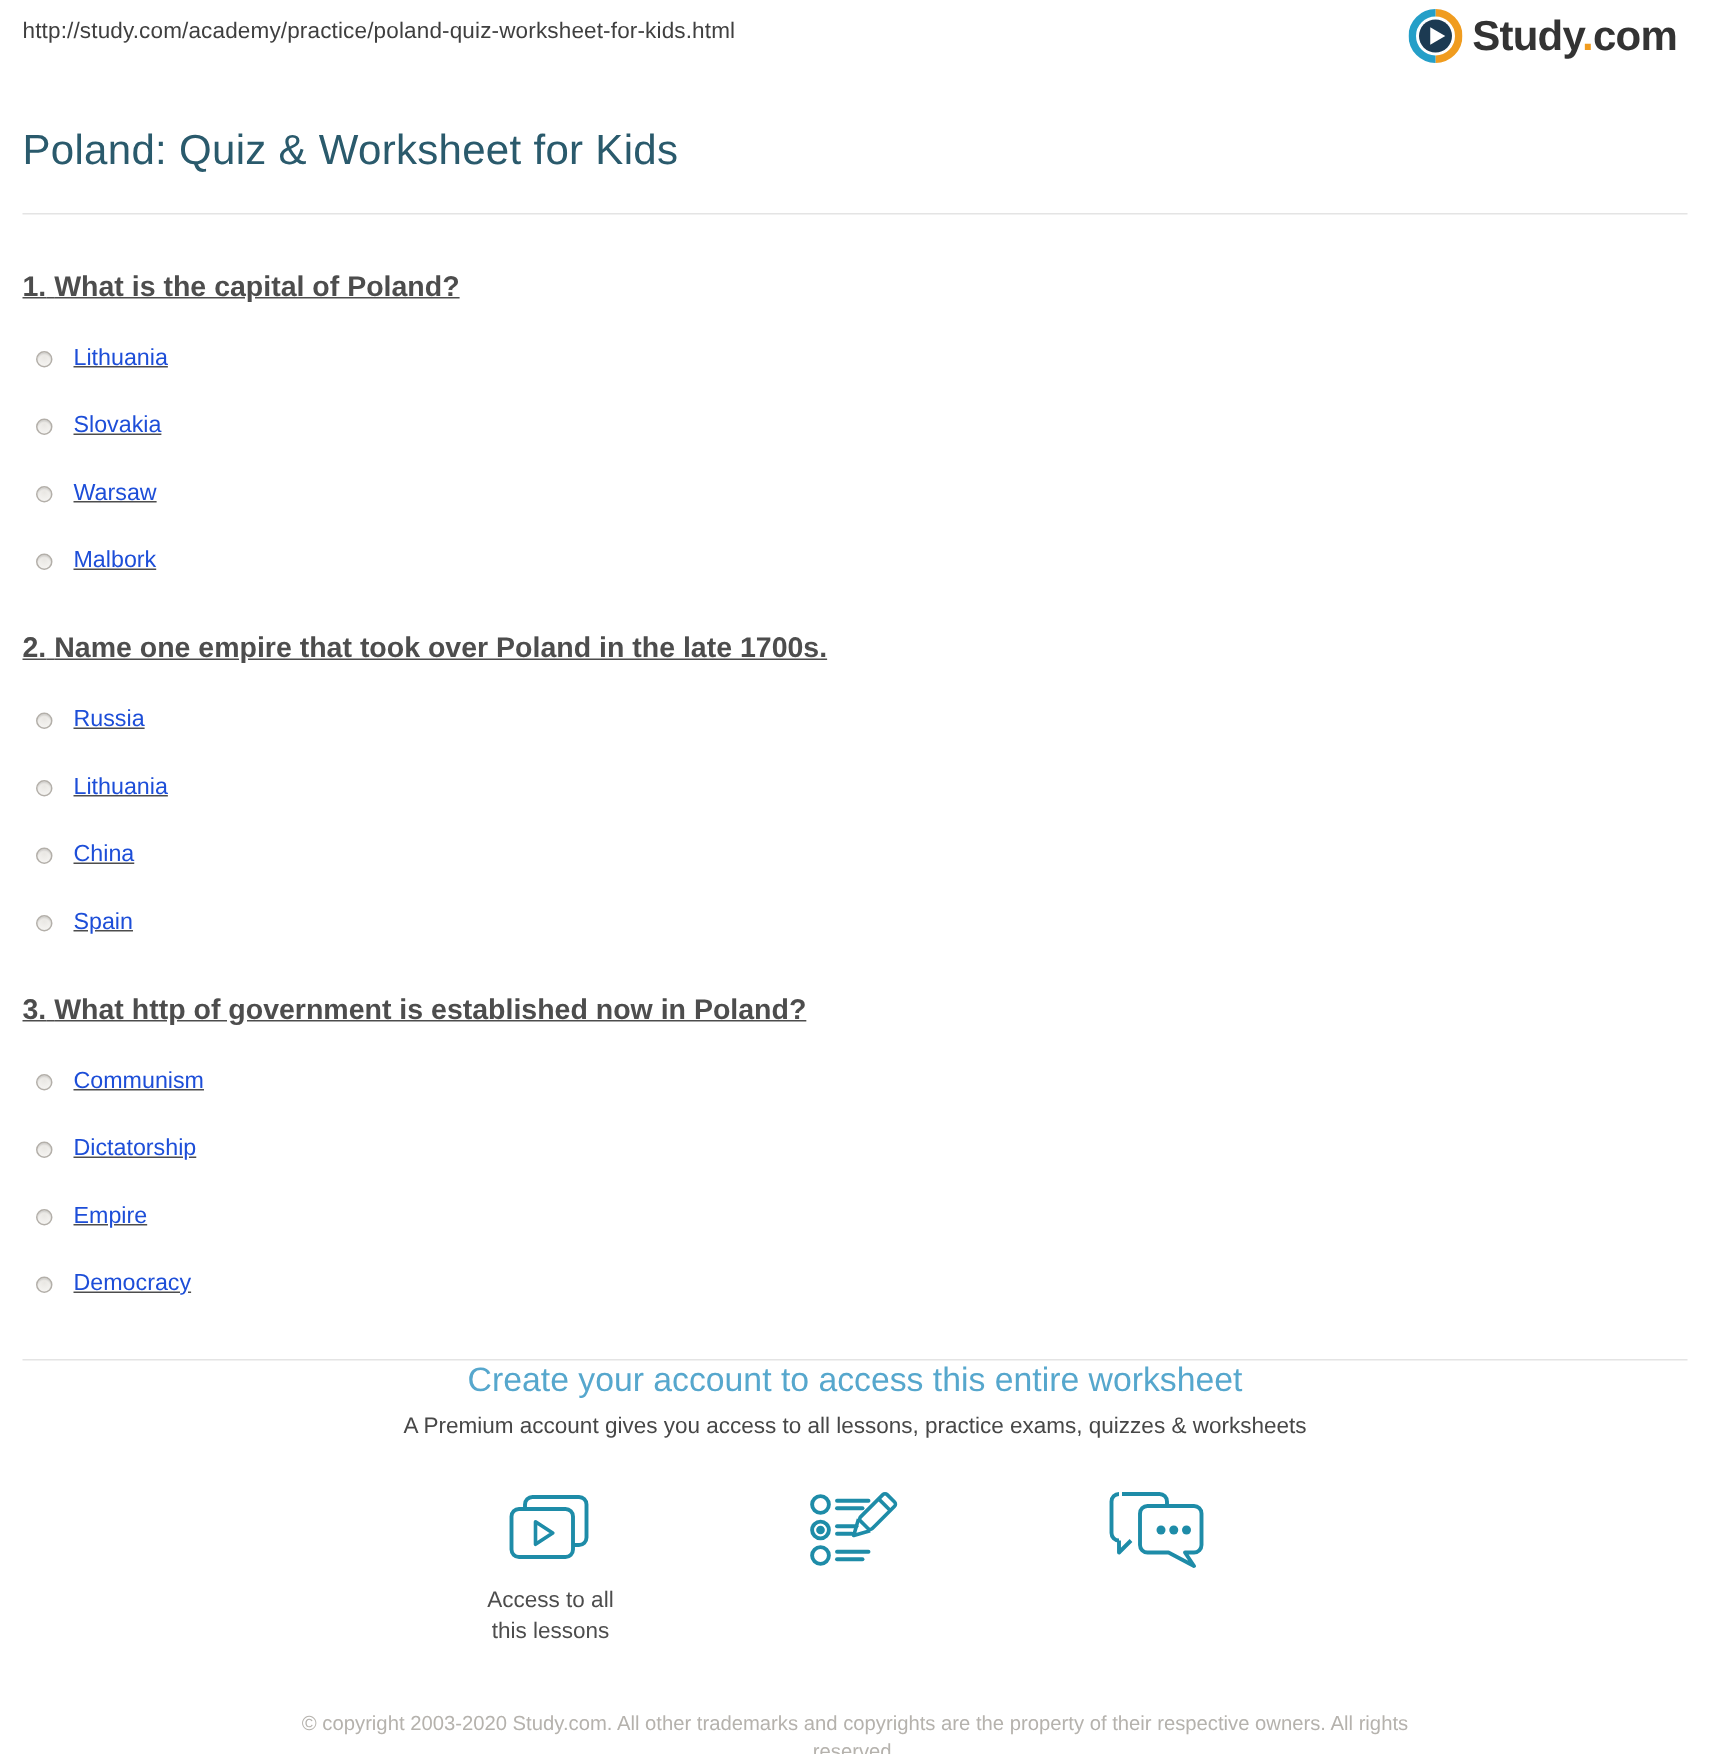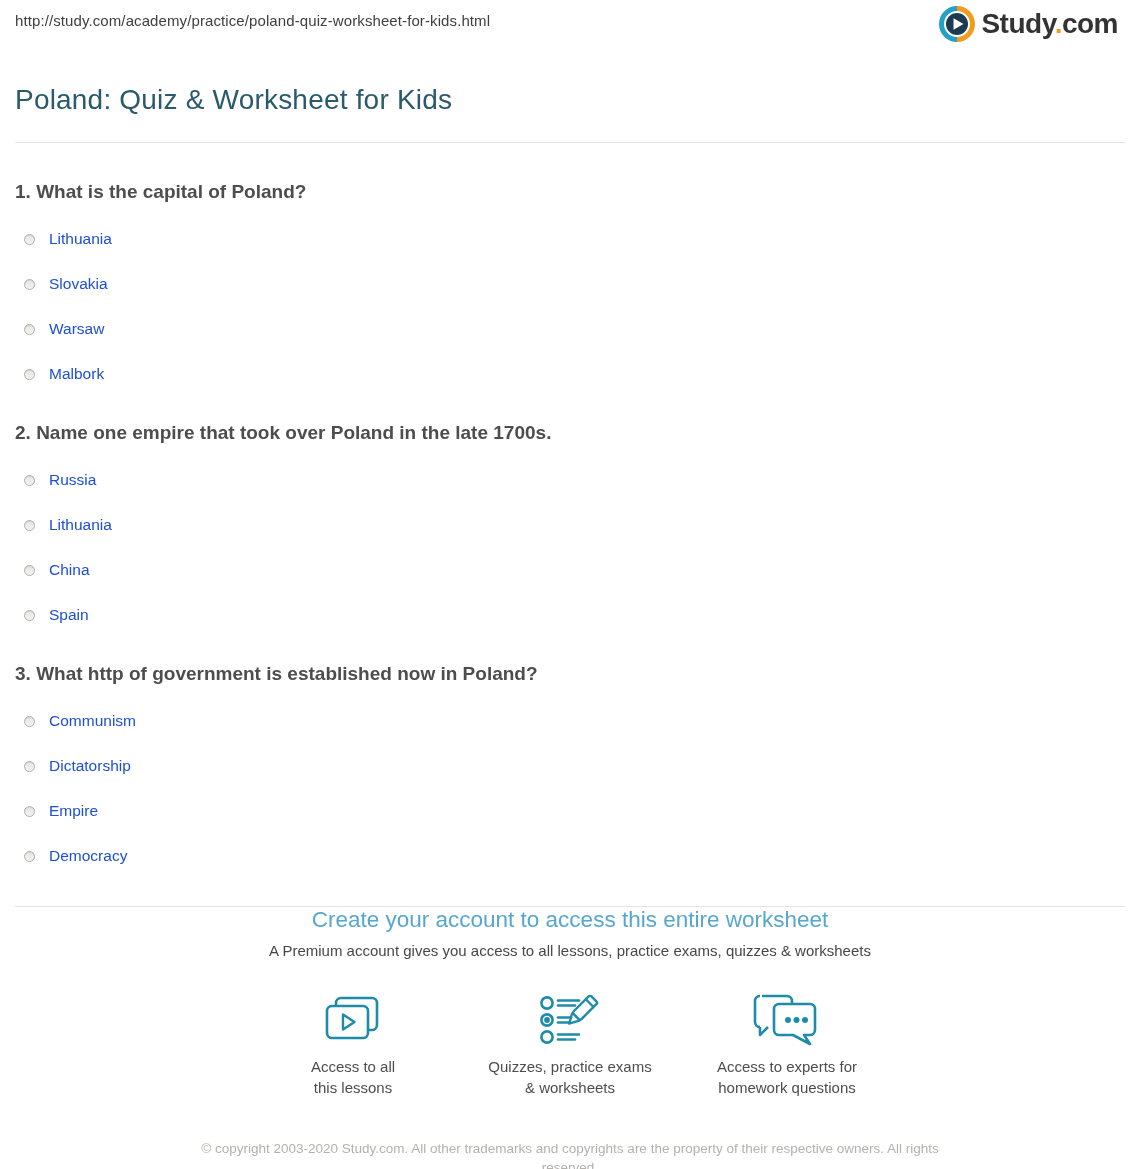--- a/index.html
+++ b/index.html
@@ -28,21 +28,21 @@
     color: #2A5A6C;
     letter-spacing: 0.2px;
   }
   .divider {
     border: none;
     border-top: 1px solid #e4e4e4;
     margin: 26px 15px 0 15px;
   }
 
   
-  .quiz { padding: 0 15px; }
+  .quiz { padding: 0 15px; text-decoration: underline; }
   .question { margin-top: 38px; }
   .question-heading {
     font-size: 19px;
     font-weight: 700;
     color: #4d4d4d;
     margin-bottom: 26px;
   }
   .option-row {
     display: flex;
     align-items: center;
@@ -82,21 +82,21 @@
   .cta-subheading {
     margin-top: 9px;
     font-size: 15px;
     color: #474747;
   }
 
   .features {
     display: flex;
     justify-content: center;
     align-items: flex-start;
-    gap: 22px;
+    gap: 8px;
     margin-top: 34px;
   }
   .feature { width: 195px; text-align: center; }
   .feature-icon { height: 54px; display: flex; justify-content: center; align-items: center; }
   .feature-label { margin-top: 10px; font-size: 15px; color: #4d4d4d; line-height: 1.38; }
   .feature-label span { display: block; }
 
   
   .footer { margin-top: 42px; padding-bottom: 28px; text-align: center; }
   .copyright {
@@ -234,44 +234,36 @@
             <line x1="19" y1="40.5" x2="40" y2="40.5"></line>
             <line x1="19" y1="45.5" x2="36" y2="45.5"></line>
           </g>
           <g fill="none" stroke="#1E8CA8" stroke-width="2.4" stroke-linejoin="round" transform="translate(51,1) rotate(45)">
             <rect x="0" y="0" width="11" height="25" rx="2"></rect>
             <line x1="0" y1="6" x2="11" y2="6"></line>
             <path d="M0 25 L5.5 35 L11 25"></path>
           </g>
         </svg>
       </div>
-      <div class="feature-label">
-        <span>Quizzes, practice exams</span>
-        <span>&amp; worksheets</span>
-      </div>
     </div>
 
     <div class="feature">
       <div class="feature-icon">
         <svg width="72" height="54" viewBox="0 0 72 54">
           <g fill="none" stroke="#1E8CA8" stroke-width="2.6" stroke-linejoin="round">
             <path d="M11 3 h25 a5 5 0 0 1 5 5 v3 M9 34 v8 l8 -8 M4 8 a5 5 0 0 1 5 -5 M4 8 v21 a5 5 0 0 0 5 5"></path>
             <path d="M28 11 h31 a5 5 0 0 1 5 5 v21 a5 5 0 0 1 -5 5 h-6 l6 9 -17 -9 h-14 a5 5 0 0 1 -5 -5 v-21 a5 5 0 0 1 5 -5 Z" fill="#ffffff"></path>
           </g>
           <g fill="#1E8CA8">
             <circle cx="37" cy="27" r="3"></circle>
             <circle cx="45.5" cy="27" r="3"></circle>
             <circle cx="54" cy="27" r="3"></circle>
           </g>
         </svg>
       </div>
-      <div class="feature-label">
-        <span>Access to experts for</span>
-        <span>homework questions</span>
-      </div>
     </div>
 
   </div>
 </div>
 
 <div class="footer">
   <div class="copyright">© copyright 2003-2020 Study.com. All other trademarks and copyrights are the property of their respective owners. All rights reserved.</div>
 </div>
 
 </body></html>

